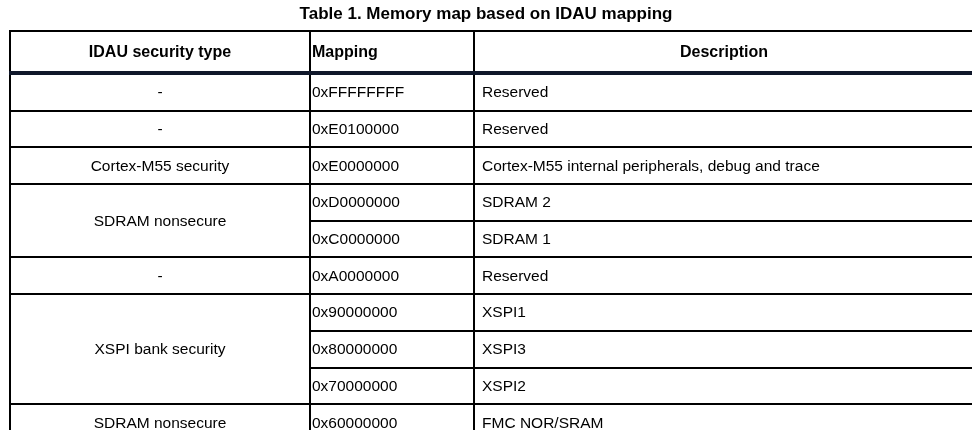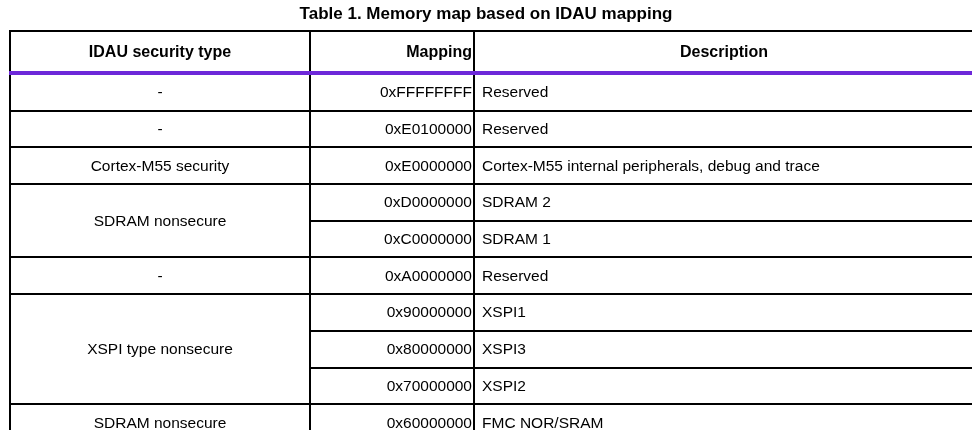--- a/index.html
+++ b/index.html
@@ -35,29 +35,29 @@
     border: 2px solid #000000;
     vertical-align: middle;
     overflow: hidden;
     white-space: nowrap;
   }
   thead th {
     height: 37px;
     font-size: 16px;
     font-weight: bold;
     text-align: center;
-    border-bottom: 4px solid #6d28d9;
+    border-bottom: 4px solid #0f172a;
   }
   tbody td {
     height: 32.7px;
     font-size: 15.5px;
     font-weight: normal;
   }
   .col-type    { width: 296px; text-align: center; }
-  .col-mapping { width: 160px; text-align: right; }
+  .col-mapping { width: 160px; text-align: left; }
   .col-desc    { width: 498px; text-align: left; padding-left: 7px; }
 </style>
 </head>
 <body>
 
 <div class="page-title">Table 1. Memory map based on IDAU mapping</div>
 
 <table class="memory-map">
   <thead>
     <tr>
@@ -90,21 +90,21 @@
       <tr>
         <td class="col-mapping">0xC0000000</td>
         <td class="col-desc">SDRAM 1</td>
       </tr>
       <tr>
         <td class="col-type" rowspan="1">-</td>
         <td class="col-mapping">0xA0000000</td>
         <td class="col-desc">Reserved</td>
       </tr>
       <tr>
-        <td class="col-type" rowspan="3">XSPI type nonsecure</td>
+        <td class="col-type" rowspan="3">XSPI bank security</td>
         <td class="col-mapping">0x90000000</td>
         <td class="col-desc">XSPI1</td>
       </tr>
       <tr>
         <td class="col-mapping">0x80000000</td>
         <td class="col-desc">XSPI3</td>
       </tr>
       <tr>
         <td class="col-mapping">0x70000000</td>
         <td class="col-desc">XSPI2</td>

